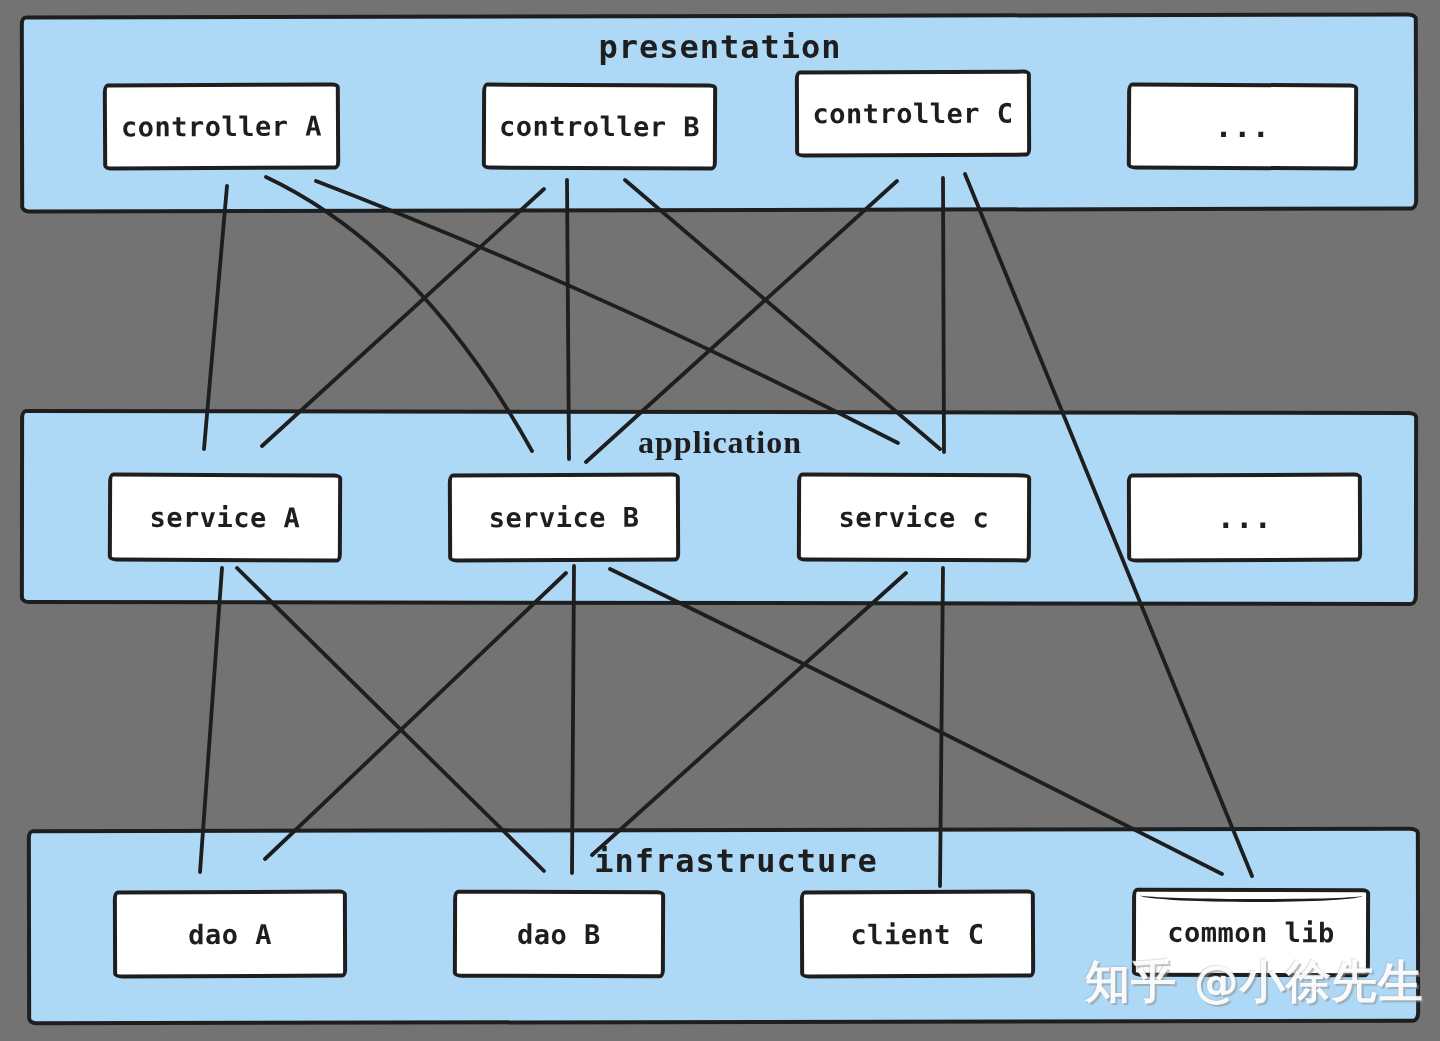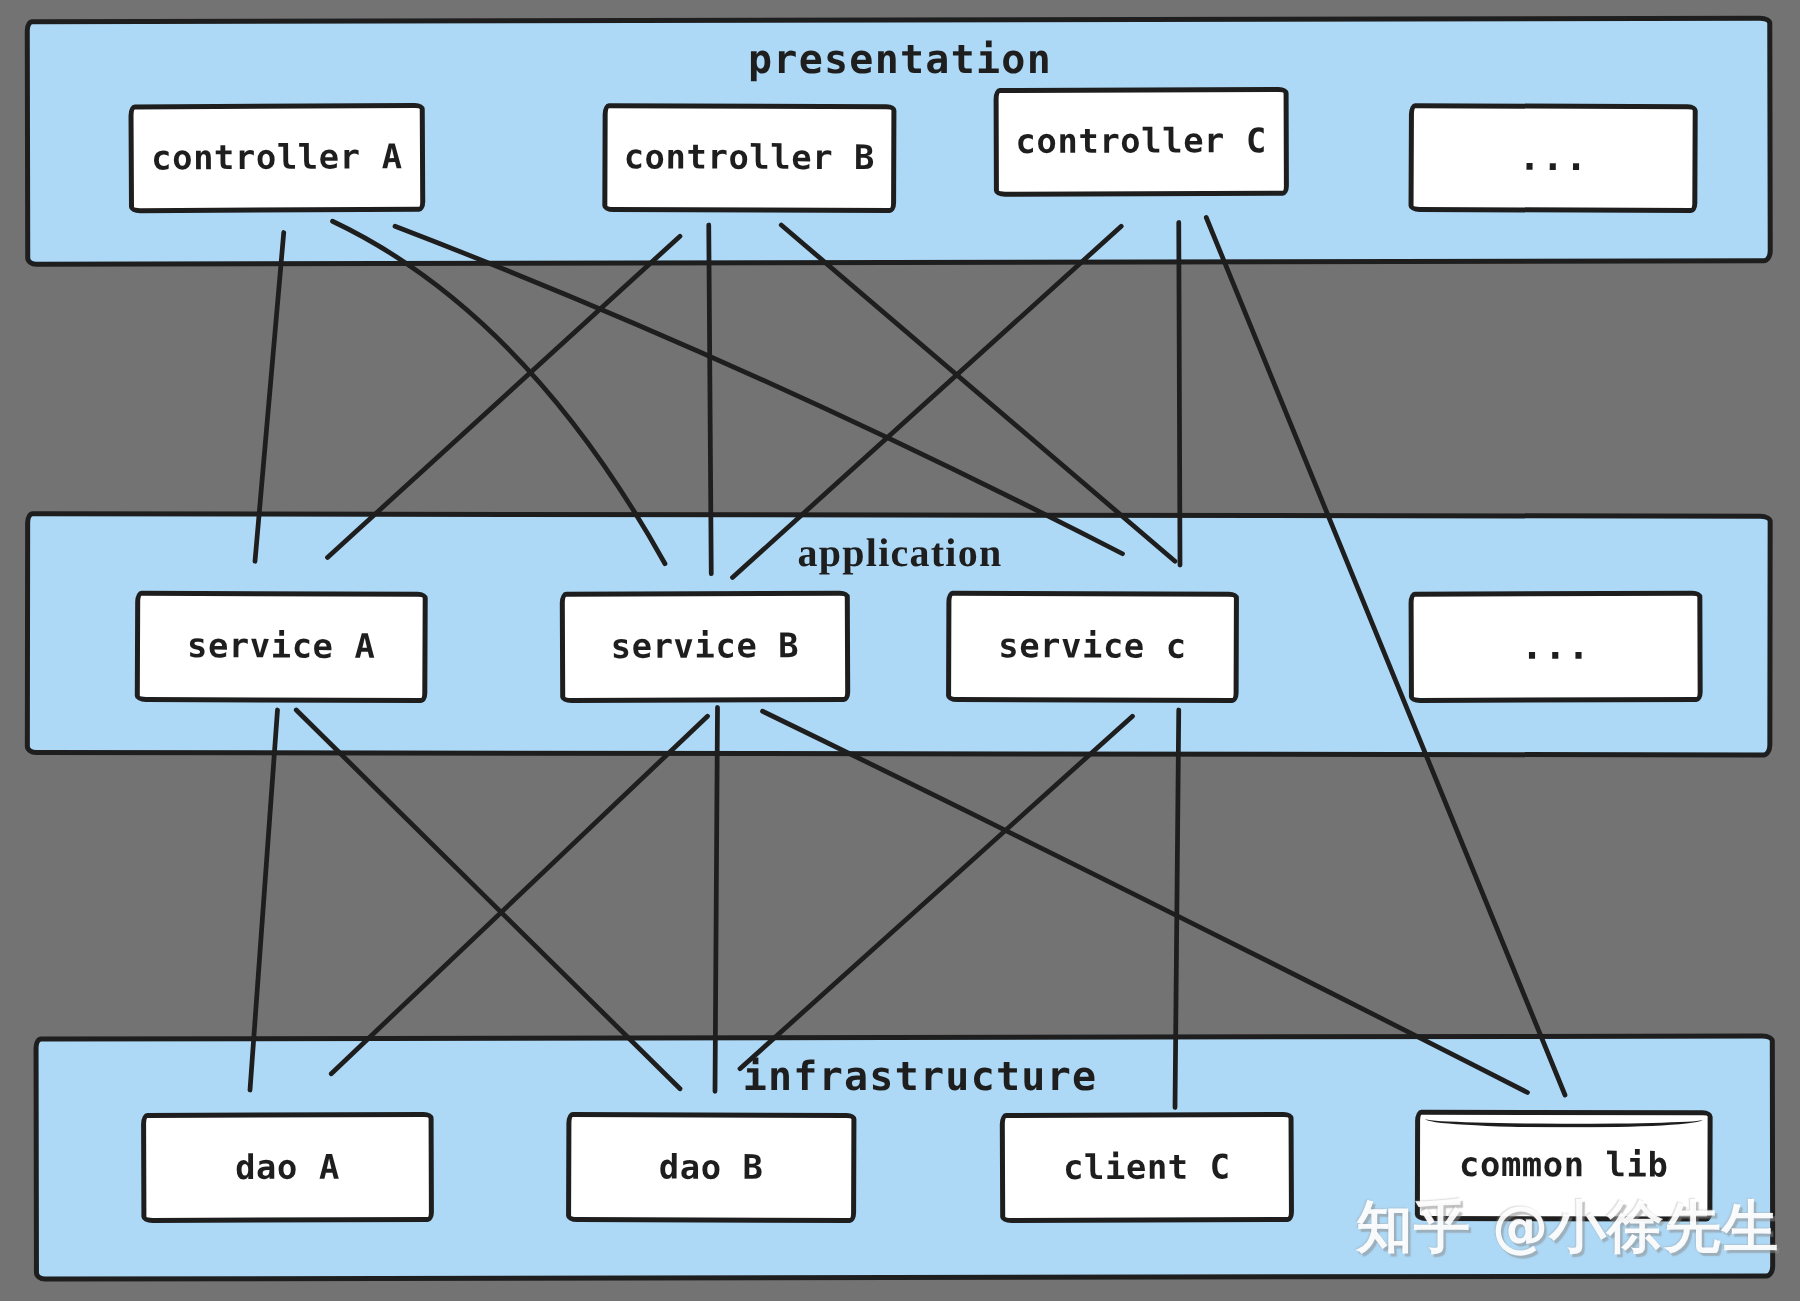--- a/index.html
+++ b/index.html
@@ -62,25 +62,25 @@
   .node .lbl{letter-spacing:0.5px;}
   .dots{font-size:30px;letter-spacing:5px;}
   
   .b-ctrl-a{left:103px;top:83px;width:237px;height:87px;transform:rotate(-0.3deg);}
   .b-ctrl-b{left:443px;top:83px;width:235px;height:87px;transform:rotate(0.2deg);margin-left:39px;}
   .b-ctrl-c{left:795px;top:70px;width:236px;height:87px;transform:rotate(-0.2deg);}
   .b-p-etc{left:1127px;top:83px;width:231px;height:87px;transform:rotate(0.25deg);}
   
   .b-svc-a{left:108px;top:473px;width:234px;height:89px;transform:rotate(0.25deg);}
   .b-svc-b{left:448px;top:473px;width:232px;height:89px;transform:rotate(-0.25deg);}
-  .b-svc-c{left:757px;top:473px;width:234px;height:89px;transform:rotate(0.2deg);}
+  .b-svc-c{left:797px;top:473px;width:234px;height:89px;transform:rotate(0.2deg);}
   .b-a-etc{left:1127px;top:473px;width:235px;height:89px;transform:rotate(-0.2deg);}
   
   .b-dao-a{left:113px;top:890px;width:234px;height:88px;transform:rotate(-0.2deg);text-align:center;}
-  .b-dao-b{left:453px;top:890px;width:232px;height:88px;transform:rotate(0.2deg);}
+  .b-dao-b{left:453px;top:890px;width:212px;height:88px;transform:rotate(0.2deg);}
   .b-client-c{left:800px;top:890px;width:235px;height:88px;transform:rotate(-0.25deg);}
   .b-common-lib{left:1132px;top:888px;width:238px;height:89px;transform:rotate(0.15deg);}
   
   .lib-arc{
     position:absolute;top:-3px;left:4px;right:4px;height:10px;
     border-bottom:3px solid var(--stroke);
     border-radius:0 0 100% 100% / 0 0 100% 100%;
   }
   
   .watermark{

